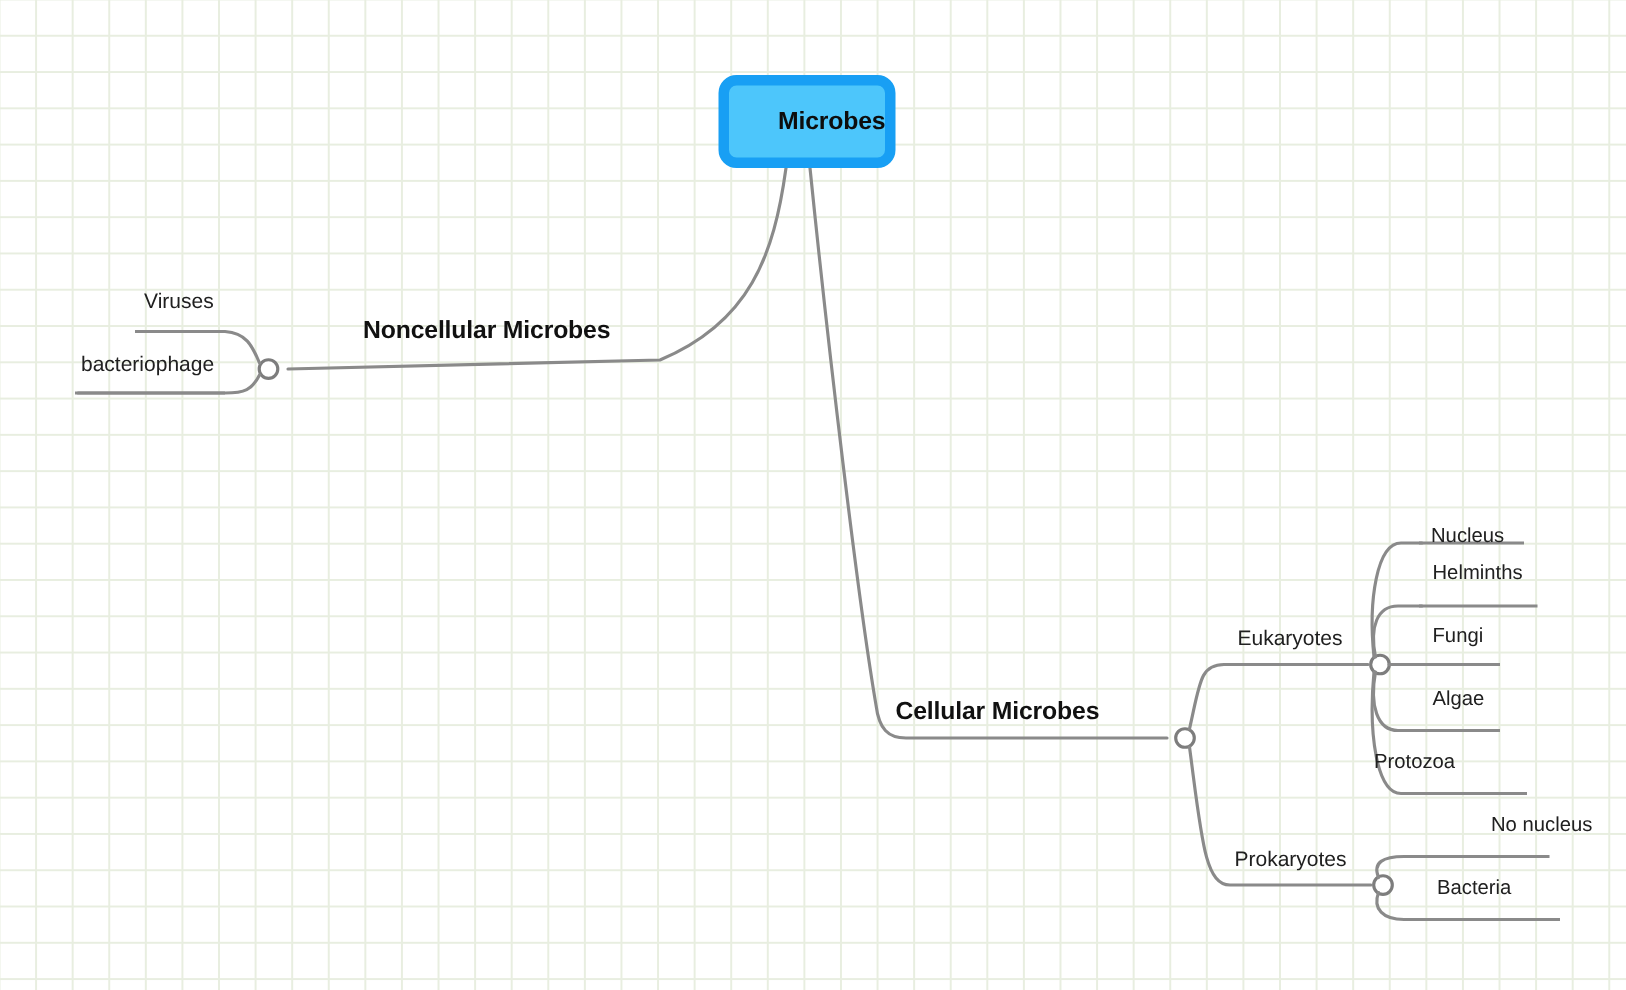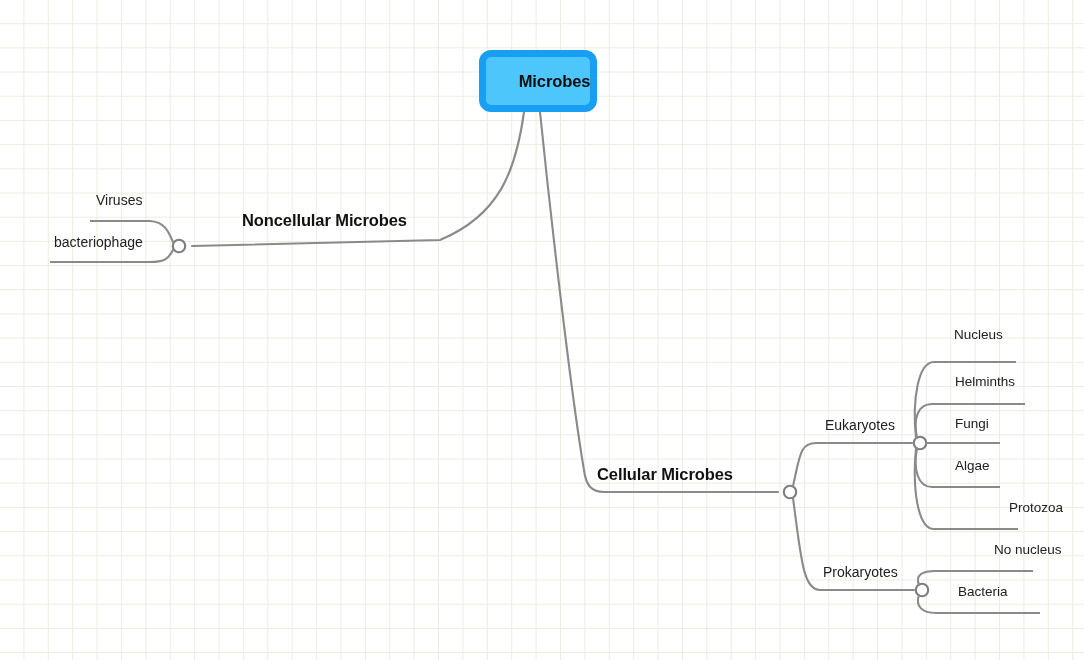--- a/index.html
+++ b/index.html
@@ -140,22 +140,22 @@
 
   <div class="lbl lbl-branch" style="left:211px; top:212px;margin-left:31px;">Noncellular Microbes</div>
   <div class="lbl lbl-branch" style="left:597px; top:466px;">Cellular Microbes</div>
 
   <div class="lbl lbl-node" style="left:96px; top:193px;">Viruses</div>
   <div class="lbl lbl-node" style="left:54px; top:235px;">bacteriophage</div>
 
   <div class="lbl lbl-node" style="left:825px; top:418px;">Eukaryotes</div>
   <div class="lbl lbl-node" style="left:823px; top:565px;">Prokaryotes</div>
 
-  <div class="lbl lbl-leaf" style="left:954px; top:328px;">Nucleus</div>
+  <div class="lbl lbl-leaf" style="left:954px; top:350px;">Nucleus</div>
   <div class="lbl lbl-leaf" style="left:955px; top:375px;">Helminths</div>
   <div class="lbl lbl-leaf" style="left:955px; top:417px;">Fungi</div>
   <div class="lbl lbl-leaf" style="left:955px; top:459px;">Algae</div>
-  <div class="lbl lbl-leaf" style="left:1009px; top:501px;">Protozoa</div>
+  <div class="lbl lbl-leaf" style="left:916px; top:501px;">Protozoa</div>
 
   <div class="lbl lbl-leaf" style="left:994px; top:543px;">No nucleus</div>
   <div class="lbl lbl-leaf" style="left:958px; top:585px;">Bacteria</div>
 
 </div>
 
 </body></html>

